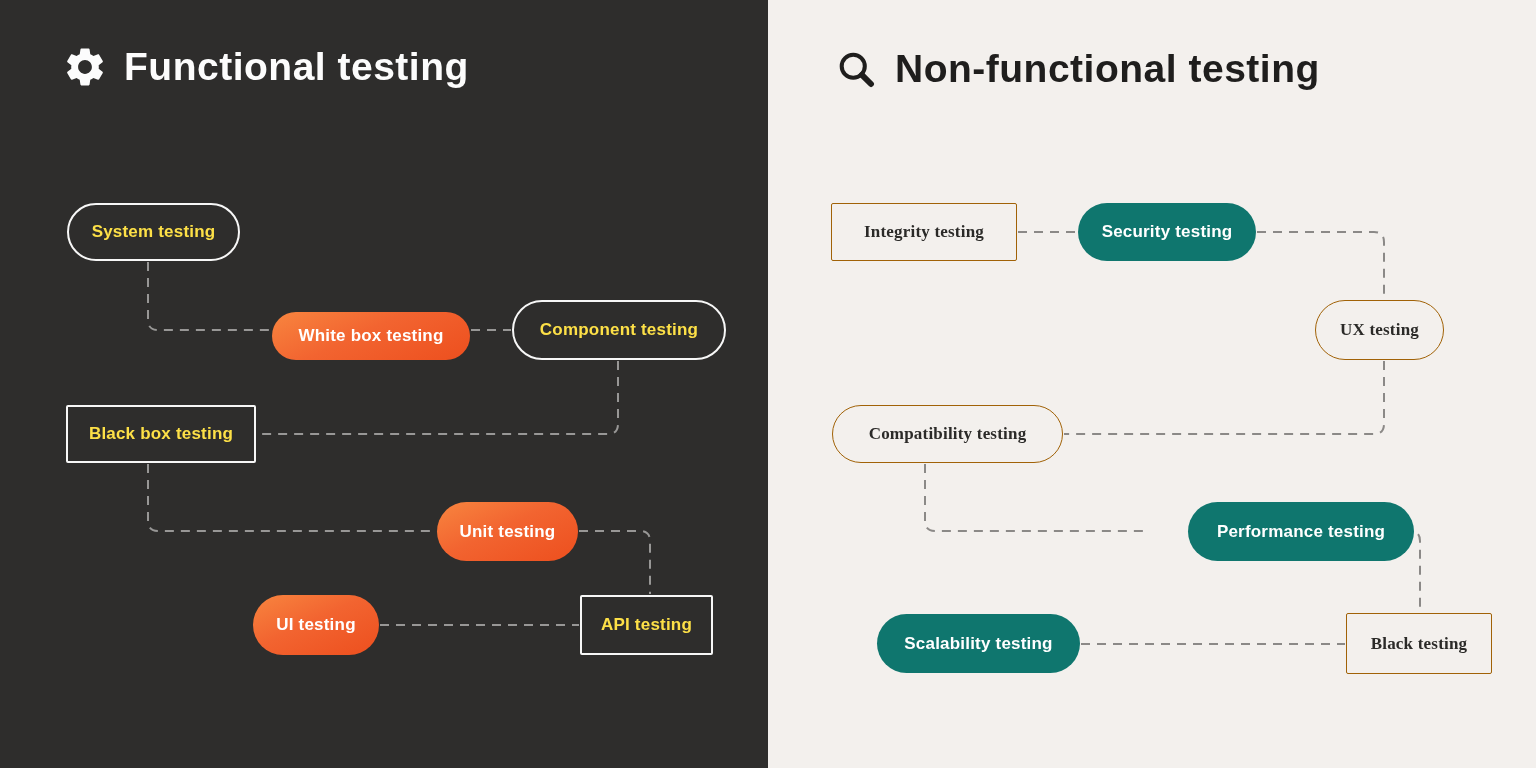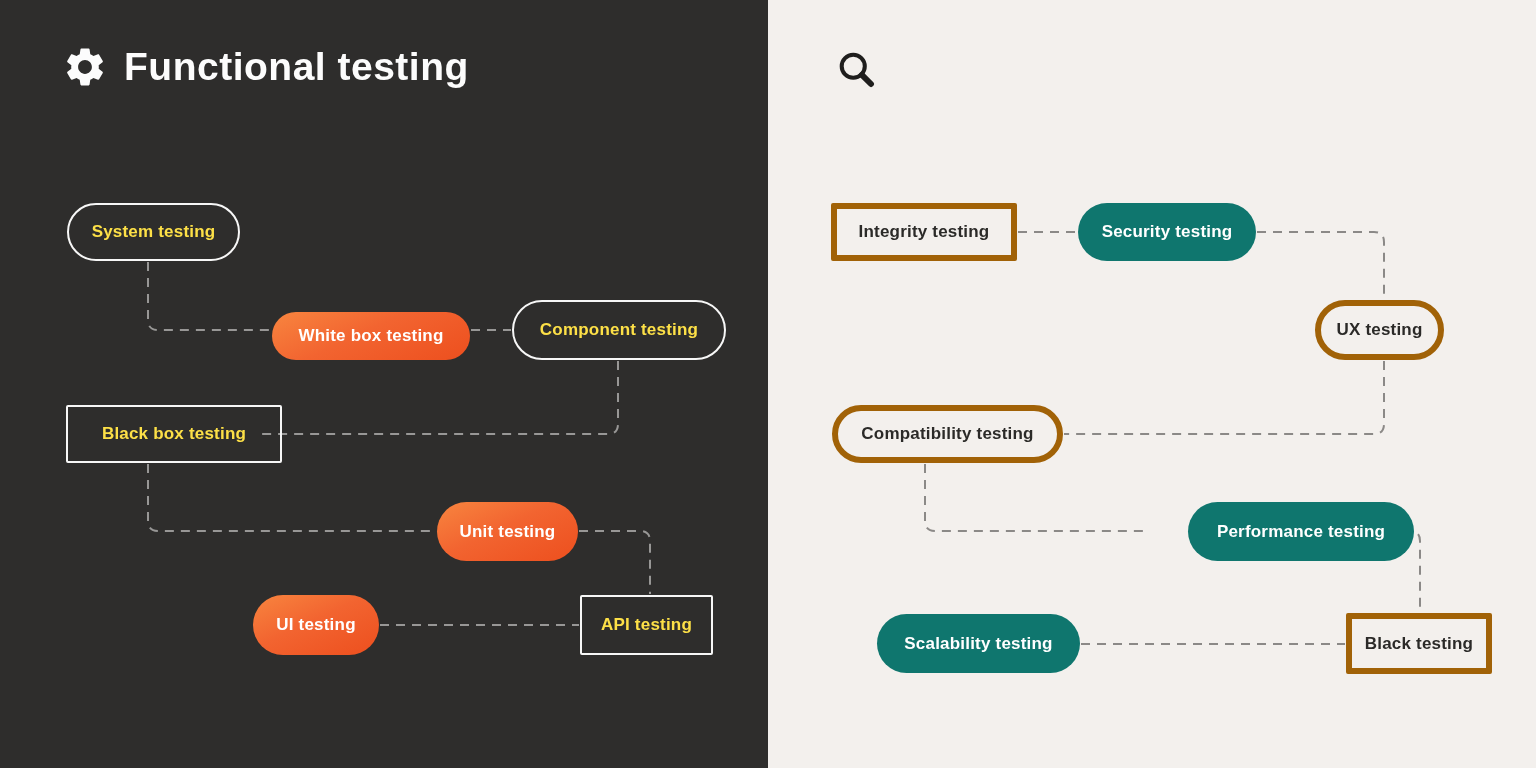--- a/index.html
+++ b/index.html
@@ -30,29 +30,29 @@
   .node {
     position: absolute;
     display: flex; align-items: center; justify-content: center;
     box-sizing: border-box;
     font-size: 17px; font-weight: bold; letter-spacing: 0.2px;
     white-space: nowrap;
   }
   .pill { border-radius: 32px; }
   .rect { border-radius: 2px; }
   .outline-light { border: 2px solid #f7f7f7; color: #fde047; background: transparent; }
-  .outline-dark  { border: 6px solid #a16207; color: #2b2a28; background: transparent; }
+  .outline-dark  { border: 1px solid #a16207; color: #2b2a28; background: transparent; font-family: Liberation Serif, serif; }
   .fill-orange   { background: linear-gradient(155deg, #f8853f 0%, #f26430 45%, #ed4f1e 100%); color: #ffffff; }
   .fill-dark     { background: #0f766e; color: #ffffff; }
 
   
   #node-system    { left: 67px;  top: 203px; width: 173px; height: 58px; }
   #node-whitebox  { left: 272px; top: 312px; width: 198px; height: 48px; }
   #node-component { left: 512px; top: 300px; width: 214px; height: 60px; }
-  #node-blackbox  { left: 66px;  top: 405px; width: 216px; height: 58px; }
+  #node-blackbox  { left: 66px;  top: 405px; width: 190px; height: 58px; }
   #node-unit      { left: 437px; top: 502px; width: 141px; height: 59px; }
   #node-ui        { left: 253px; top: 595px; width: 126px; height: 60px; }
   #node-api       { left: 580px; top: 595px; width: 133px; height: 60px; }
 
   #node-integrity     { left: 831px;  top: 203px; width: 186px; height: 58px; }
   #node-security      { left: 1078px; top: 203px; width: 178px; height: 58px; }
   #node-ux            { left: 1315px; top: 300px; width: 129px; height: 60px; }
   #node-compatibility { left: 832px;  top: 405px; width: 231px; height: 58px; }
   #node-performance   { left: 1188px; top: 502px; width: 226px; height: 59px; }
   #node-scalability   { left: 877px;  top: 614px; width: 203px; height: 59px; }
@@ -99,20 +99,21 @@
   <span class="title">Functional testing</span>
 </div>
 
 <div class="header" id="header-right">
   <span class="icon-box">
     <svg width="44" height="44" viewBox="0 0 24 24">
       <circle cx="10.5" cy="10.5" r="6.3" fill="none" stroke="#1f1e1d" stroke-width="2.2"></circle>
       <line x1="15.2" y1="15.2" x2="20.2" y2="20.2" stroke="#1f1e1d" stroke-width="3.2" stroke-linecap="round"></line>
     </svg>
   </span>
+  <span class="title">Non-functional testing</span>
 </div>
 
 <div class="node pill outline-light" id="node-system">System testing</div>
 <div class="node pill fill-orange" id="node-whitebox">White box testing</div>
 <div class="node pill outline-light" id="node-component">Component testing</div>
 <div class="node rect outline-light" id="node-blackbox">Black box testing</div>
 <div class="node pill fill-orange" id="node-unit">Unit testing</div>
 <div class="node pill fill-orange" id="node-ui">UI testing</div>
 <div class="node rect outline-light" id="node-api">API testing</div>
 

